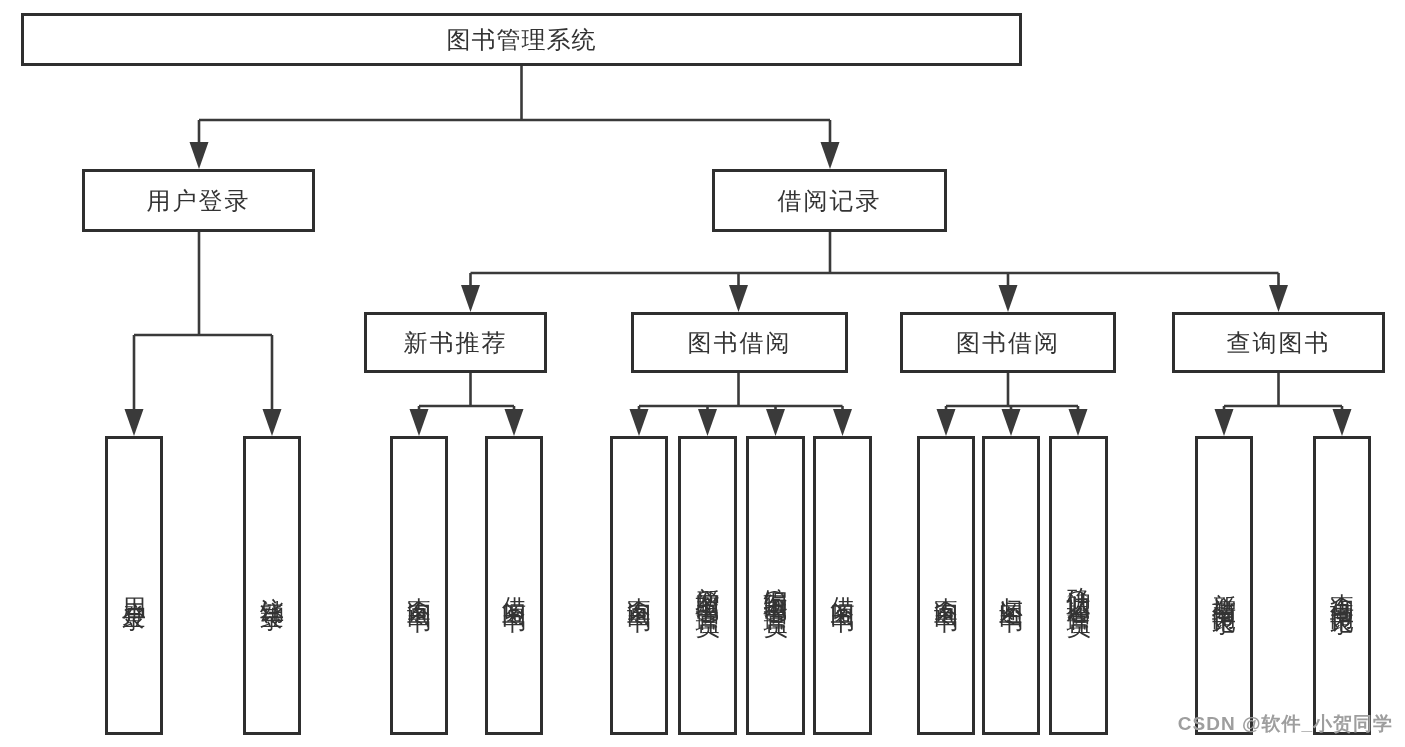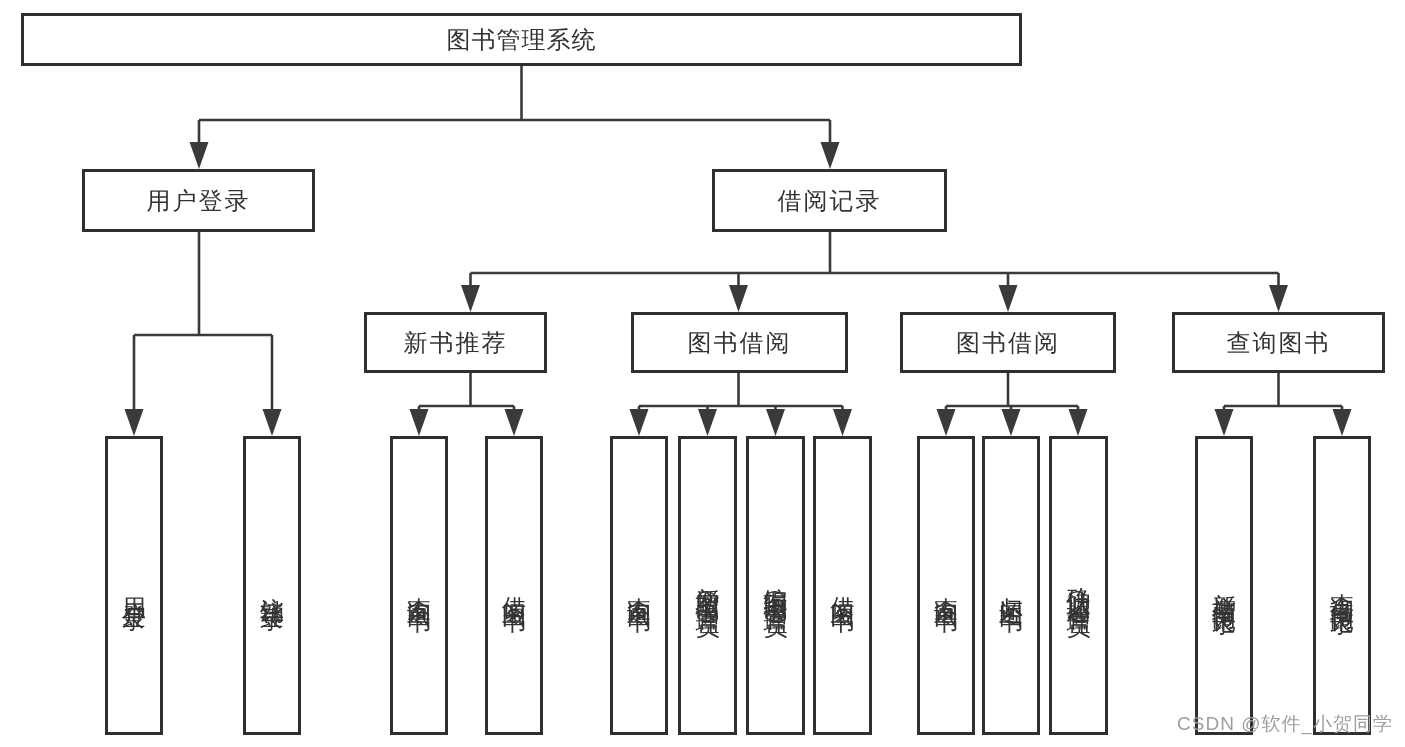--- a/index.html
+++ b/index.html
@@ -30,21 +30,21 @@
   .v-node{
     writing-mode:vertical-rl;
     text-orientation:mixed;
     font-size:24px;
     letter-spacing:4px;
     white-space:nowrap;
   }
   #watermark{
     position:absolute;right:12px;bottom:10px;
     font-size:19px;color:var(--watermark-color);
-    letter-spacing:1px;white-space:nowrap;
+    letter-spacing:1px;white-space:nowrap;font-weight:bold;
   }
 </style>
 </head>
 <body>
 
 <div id="canvas">
 
   <svg id="connectors" viewBox="0 0 1405 747" xmlns="http://www.w3.org/2000/svg">
     <g>
       <path d="M521.5 66 V120"></path>

